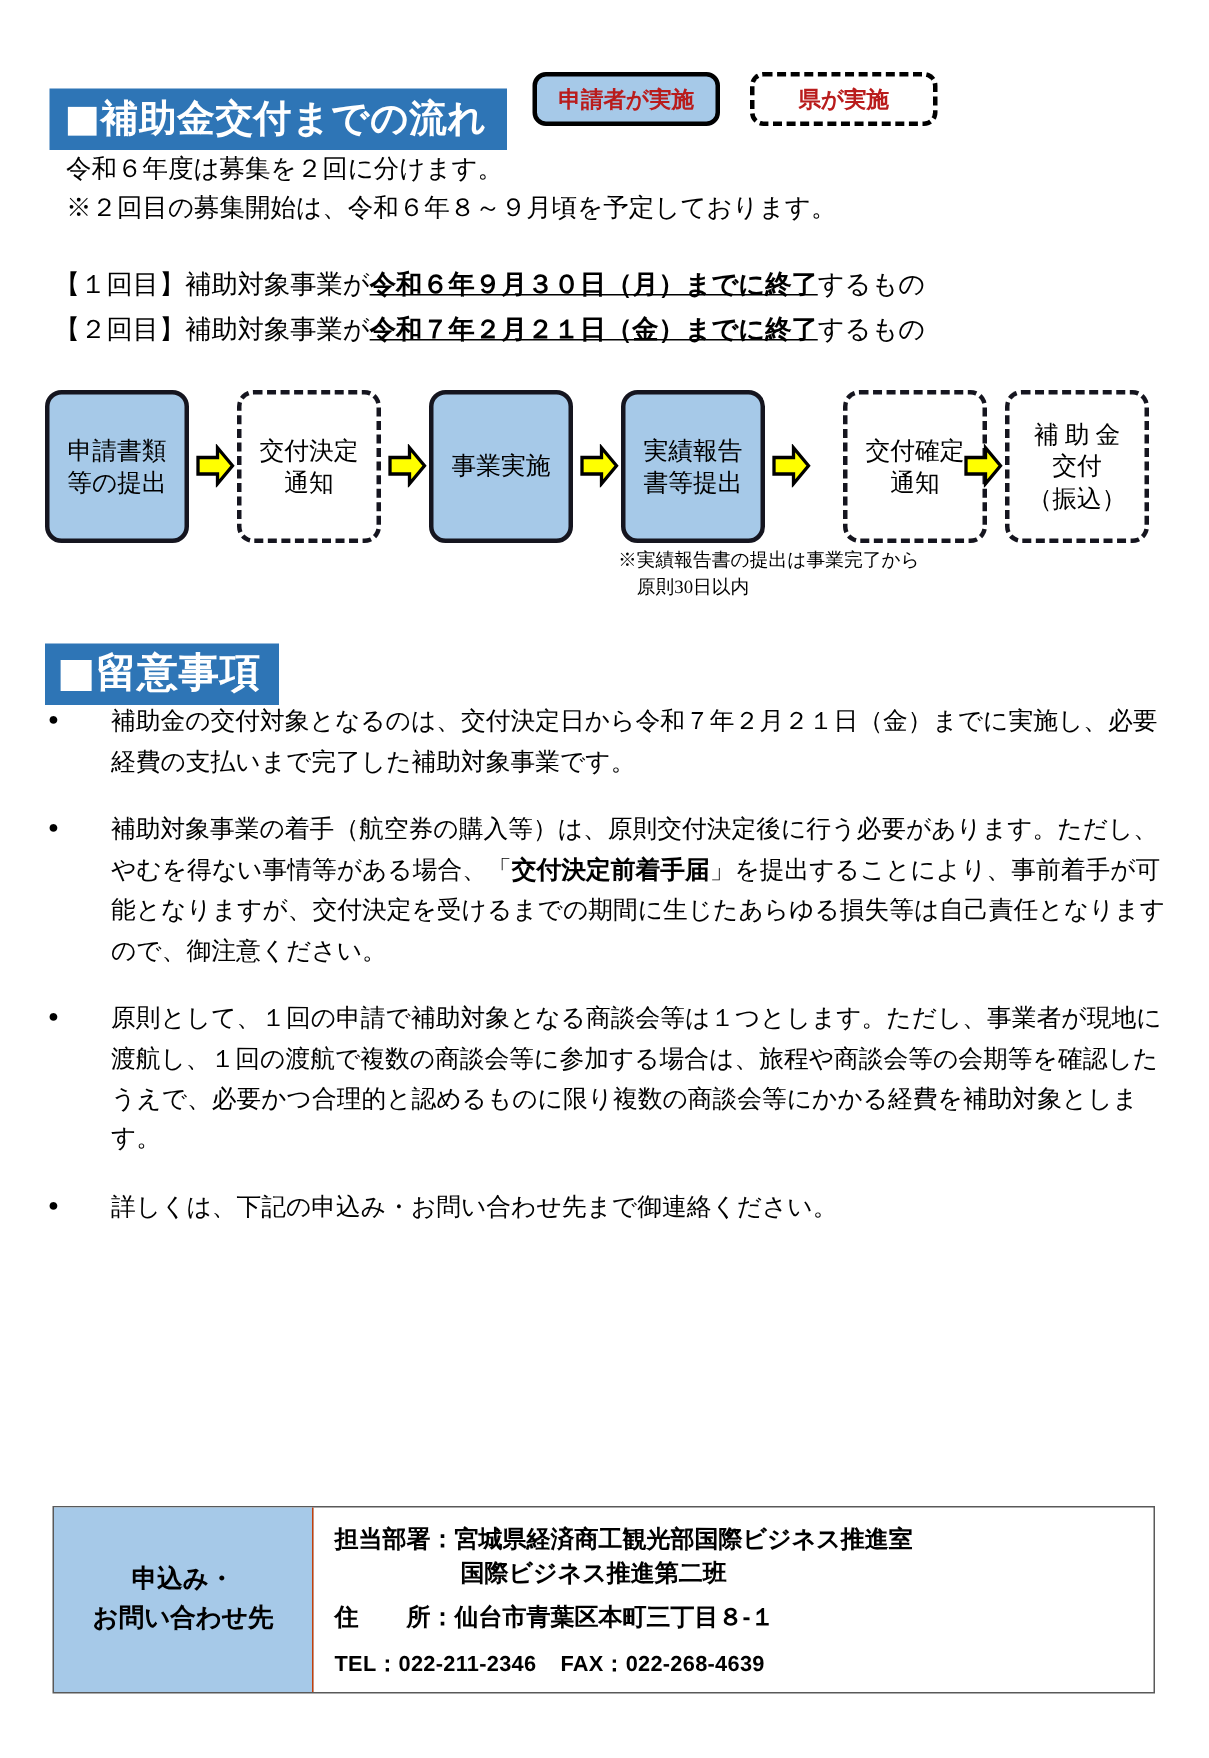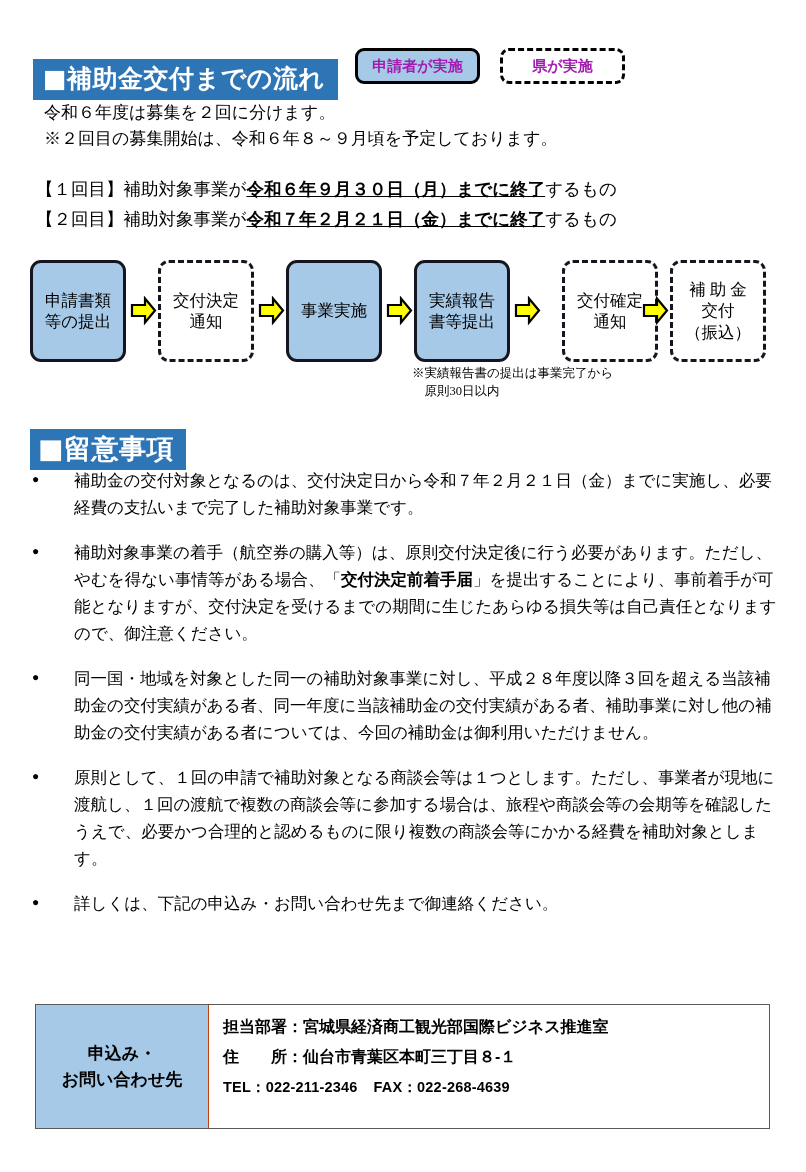--- a/index.html
+++ b/index.html
@@ -33,21 +33,21 @@
     font-size:27px;padding:6px 12px 8px 8px;
   }
 
   
   .legend-box{
     position:absolute;
     display:flex;align-items:center;justify-content:center;
     font-family:Liberation Mono, monospace;
     font-weight:bold;
     font-size:15px;
-    color:#a21caf;
+    color:#b91c1c;
     box-sizing:border-box;
     white-space:nowrap;
   }
   #legend-applicant{
     left:355px;top:48px;width:125px;height:36px;
     background:#a6c9e8;
     border:3px solid #000;
     border-radius:9px;
   }
   #legend-pref{
@@ -233,32 +233,32 @@
     </div>
 
   <div id="flow-note">※実績報告書の提出は事業完了から
 　原則30日以内</div>
 
   <div class="banner" id="notes-banner">■留意事項</div>
 
   <div id="bullets">
       <div class="bullet"><span>補助金の交付対象となるのは、交付決定日から令和７年２月２１日（金）までに実施し、必要経費の支払いまで完了した補助対象事業です。</span></div>
       <div class="bullet"><span>補助対象事業の着手（航空券の購入等）は、原則交付決定後に行う必要があります。ただし、やむを得ない事情等がある場合、「</span><span class="b">交付決定前着手届</span><span>」を提出することにより、事前着手が可能となりますが、交付決定を受けるまでの期間に生じたあらゆる損失等は自己責任となりますので、御注意ください。</span></div>
-      <div class="bullet"><span>同一国・地域を対象とした同一の補助対象事業に対し、平成２８年度以降３回を超える当該補助金の交付実績がある者、同一年度に当該補助金の交付実績がある者、補助事業に対し他の補助金の交付実績がある者については、今回の補助金は御利用いただけません。</span></div>
       <div class="bullet"><span>原則として、１回の申請で補助対象となる商談会等は１つとします。ただし、事業者が現地に渡航し、１回の渡航で複数の商談会等に参加する場合は、旅程や商談会等の会期等を確認したうえで、必要かつ合理的と認めるものに限り複数の商談会等にかかる経費を補助対象とします。</span></div>
       <div class="bullet"><span>詳しくは、下記の申込み・お問い合わせ先まで御連絡ください。</span></div>
     </div>
 
   <div id="contact">
     <div id="contact-label">
       <span>申込み・</span>
       <span>お問い合わせ先</span>
     </div>
     <div id="contact-body">
       <div class="row">担当部署：宮城県経済商工観光部国際ビジネス推進室</div>
+      <div class="row indent">国際ビジネス推進第二班</div>
       <div class="row addr">住　　所：仙台市青葉区本町三丁目８‐１</div>
       <div class="row tel">
         <span>TEL：022-211-2346</span><span class="gap"></span><span>FAX：022-268-4639</span>
       </div>
     </div>
   </div>
 
 </div>
 
 </body></html>

